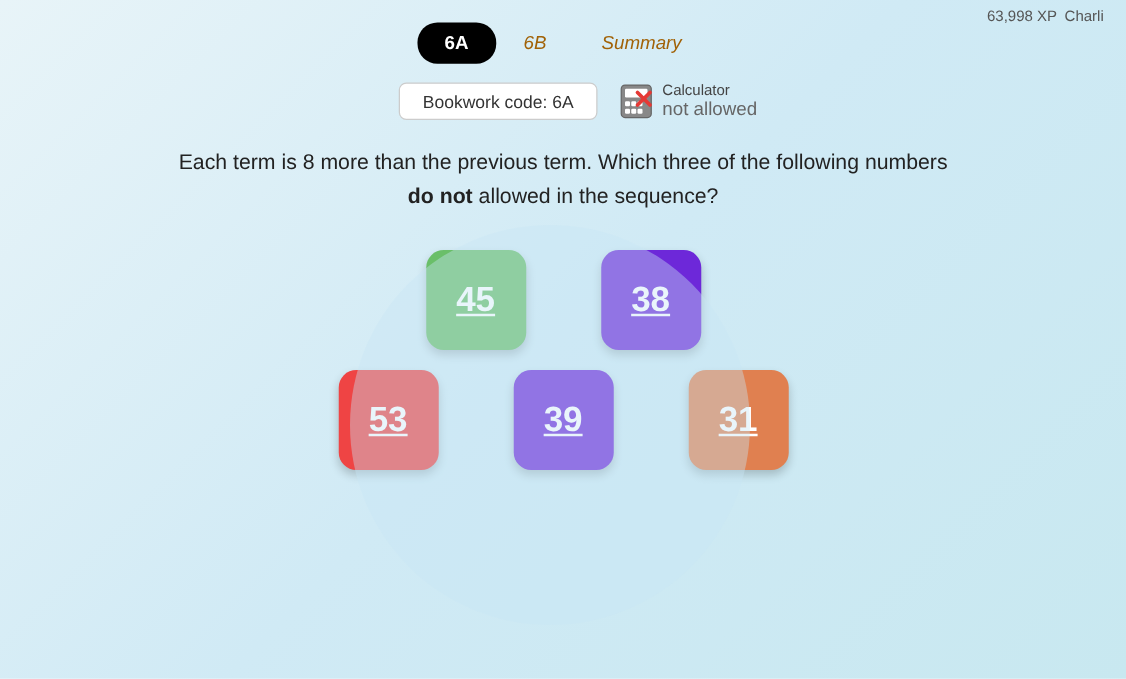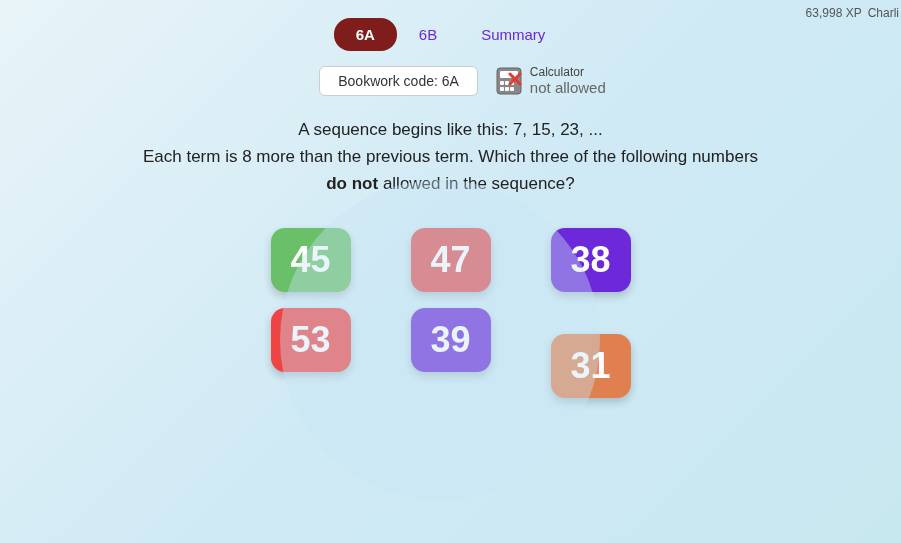--- a/index.html
+++ b/index.html
@@ -10,21 +10,21 @@
       background: linear-gradient(135deg, #e8f4f8 0%, #d0eaf5 50%, #c8e8f0 100%);
       font-family: Arial, sans-serif;
       overflow: hidden;
       position: relative;
     }
 
     
     .top-right {
       position: absolute;
       top: 6px;
-      right: 2px;
+      right: 18px;
       font-size: 12px;
       color: #555;
       display: flex;
       align-items: center;
       gap: 6px;
     }
 
     
     .tab-nav {
       display: flex;
@@ -38,29 +38,30 @@
       padding: 8px 22px;
       font-size: 15px;
       cursor: pointer;
       border: none;
       background: transparent;
       color: #555;
       border-radius: 6px 6px 0 0;
     }
 
     .tab.active {
-      background: #7f1d1d;
+      background: #000000;
       color: white;
       border-radius: 16px;
       font-weight: bold;
     }
 
     .tab:not(.active) {
-      color: #6d28d9;
+      color: #a16207;
       background: transparent;
+      font-style: italic;
     }
 
     
     .bookwork-bar {
       display: flex;
       justify-content: center;
       align-items: center;
       gap: 16px;
       margin-top: 14px;
       margin-left: 24px;
@@ -107,38 +108,39 @@
     }
 
     .tiles-row {
       display: flex;
       gap: 60px;
       justify-content: center;
     }
 
     .tile {
       width: 80px;
-      height: 64px;
+      height: 80px;
       border-radius: 14px;
       display: flex;
       align-items: center;
       justify-content: center;
-      font-size: 36px;
+      font-size: 28px;
       font-weight: bold;
       color: white;
       cursor: pointer;
       box-shadow: 0 4px 8px rgba(0,0,0,0.2);
+      text-decoration: underline;
     }
 
     .tile-green  { background: #6abf69; }
     .tile-red    { background: #e05050; }
     .tile-blue   { background: #6d28d9; }
     .tile-purple { background: #ef4444; }
     .tile-pink   { background: #6d28d9; }
-    .tile-orange { background: #e08050; margin-top: 26px; }
+    .tile-orange { background: #e08050; }
 
     
     .bg-circle {
       position: absolute;
       border-radius: 50%;
       background: rgba(200, 230, 245, 0.4);
       pointer-events: none;
     }
   </style>
 </head>
@@ -175,31 +177,29 @@
       <line x1="26" y1="8" x2="16" y2="18" stroke="#e53935" stroke-width="3" stroke-linecap="round"></line>
     </svg>
     <div>
       <div style="font-size:12px;color:#444;">Calculator</div>
       <div style="font-size:15px;color:#666;">not allowed</div>
     </div>
   </div>
 </div>
 
 <div class="question-area">
-  <div>A sequence begins like this: 7, 15, 23, ...</div>
   <div>Each term is 8 more than the previous term. Which three of the following numbers</div>
   <div>
     <span class="bold">do not</span><span> allowed in the sequence?</span>
   </div>
 </div>
 
 <div class="tiles-container">
   <div class="tiles-row">
     <div class="tile tile-green">45</div>
-    <div class="tile tile-red">47</div>
     <div class="tile tile-blue">38</div>
   </div>
   <div class="tiles-row">
     <div class="tile tile-purple">53</div>
     <div class="tile tile-pink">39</div>
     <div class="tile tile-orange">31</div>
   </div>
 </div>
 
 </body></html>

